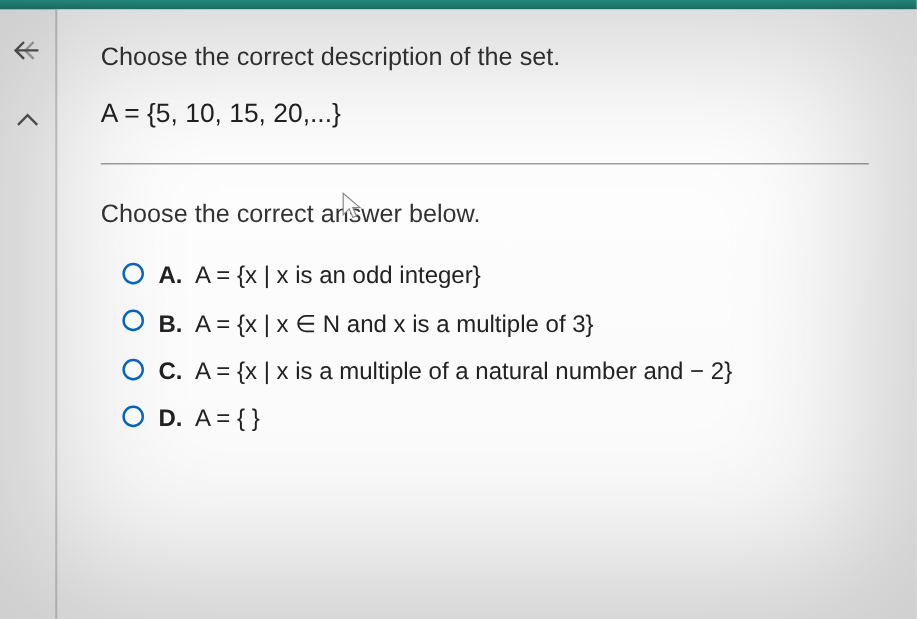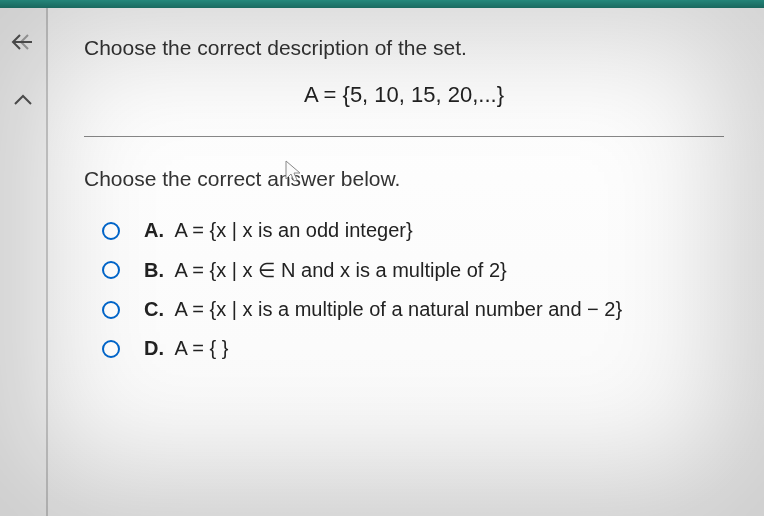--- a/index.html
+++ b/index.html
@@ -52,21 +52,20 @@
       font-size: 21px;
       color: #333;
       margin-bottom: 22px;
       font-weight: normal;
     }
     .set-notation {
       font-size: 22px;
       color: #222;
       margin-bottom: 28px;
       font-family: Arial, sans-serif;
-      text-align: center;
     }
     .divider {
       border: none;
       border-top: 1px solid #888;
       margin-bottom: 30px;
       width: 100%;
     }
     .instruction {
       font-size: 21px;
       color: #333;
@@ -77,22 +76,22 @@
       position: absolute;
       left: 199px;
       top: -8px;
       pointer-events: none;
     }
     .options {
       padding-left: 18px;
     }
     .option-row {
       display: flex;
-      align-items: center;
-      gap: 24px;
+      align-items: flex-start;
+      gap: 12px;
       margin-bottom: 16px;
       font-size: 20px;
       color: #222;
     }
     .radio {
       width: 18px;
       height: 18px;
       border: 2.5px solid #0066cc;
       border-radius: 50%;
       flex-shrink: 0;
@@ -148,21 +147,21 @@
         <div class="radio"></div>
         <div>
           <span class="option-letter">A.</span>
           <span>A = {x | x is an odd integer}</span>
         </div>
       </div>
       <div class="option-row">
         <div class="radio"></div>
         <div>
           <span class="option-letter">B.</span>
-          <span>A = {x | x ∈ N and x is a multiple of 2}</span>
+          <span>A = {x | x ∈ N and x is a multiple of 3}</span>
         </div>
       </div>
       <div class="option-row">
         <div class="radio"></div>
         <div>
           <span class="option-letter">C.</span>
           <span>A = {x | x is a multiple of a natural number and − 2}</span>
         </div>
       </div>
       <div class="option-row">

